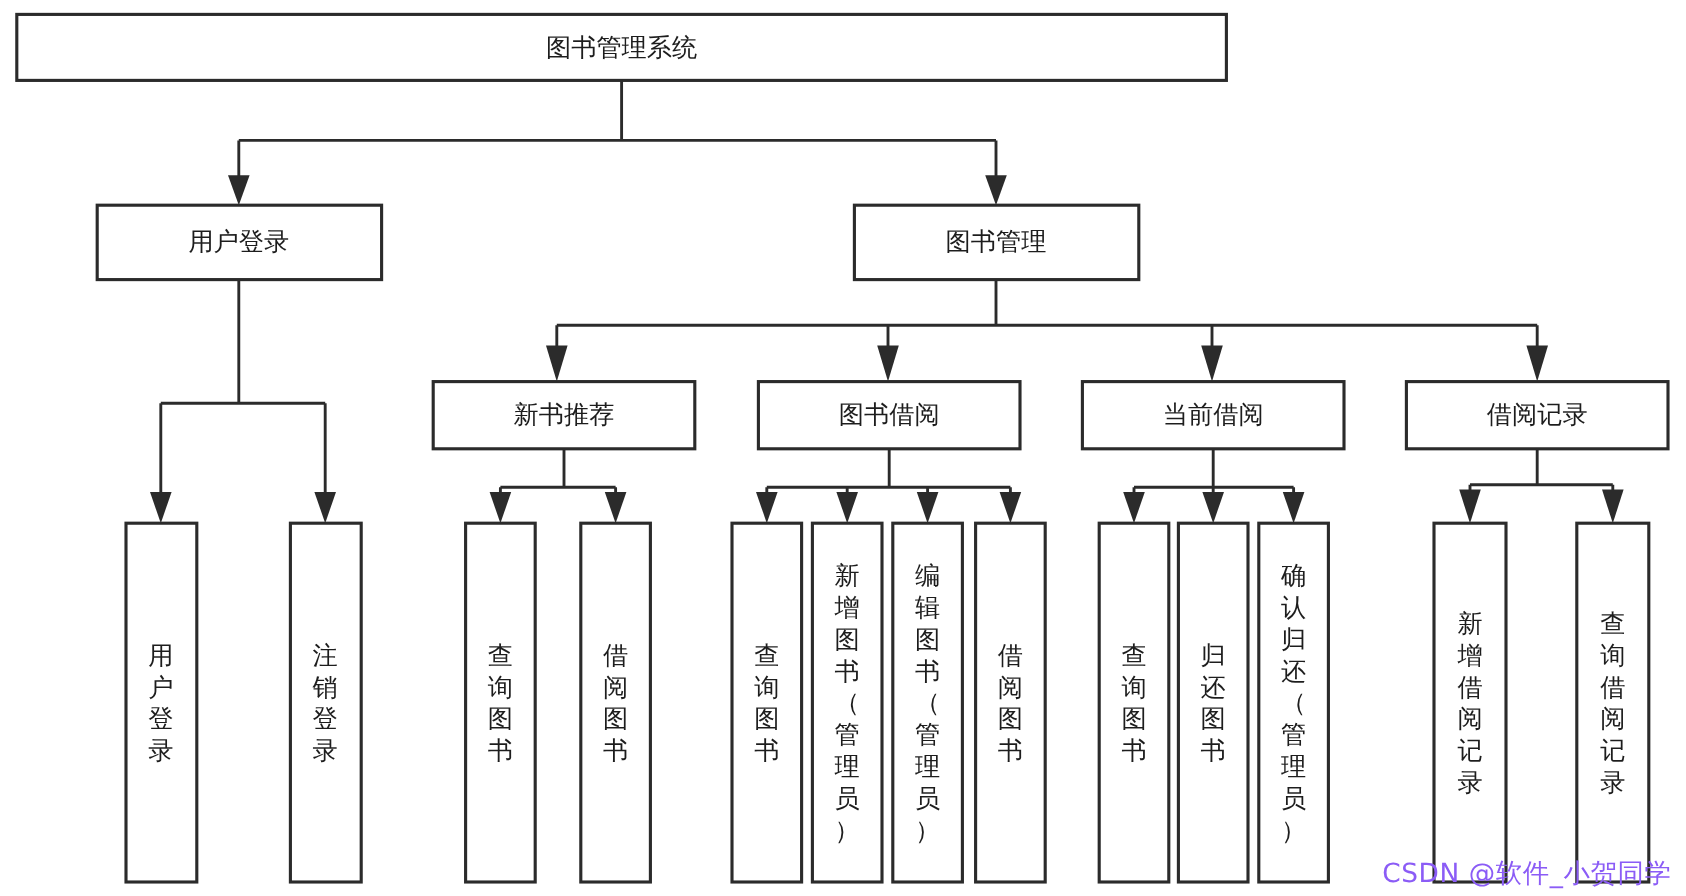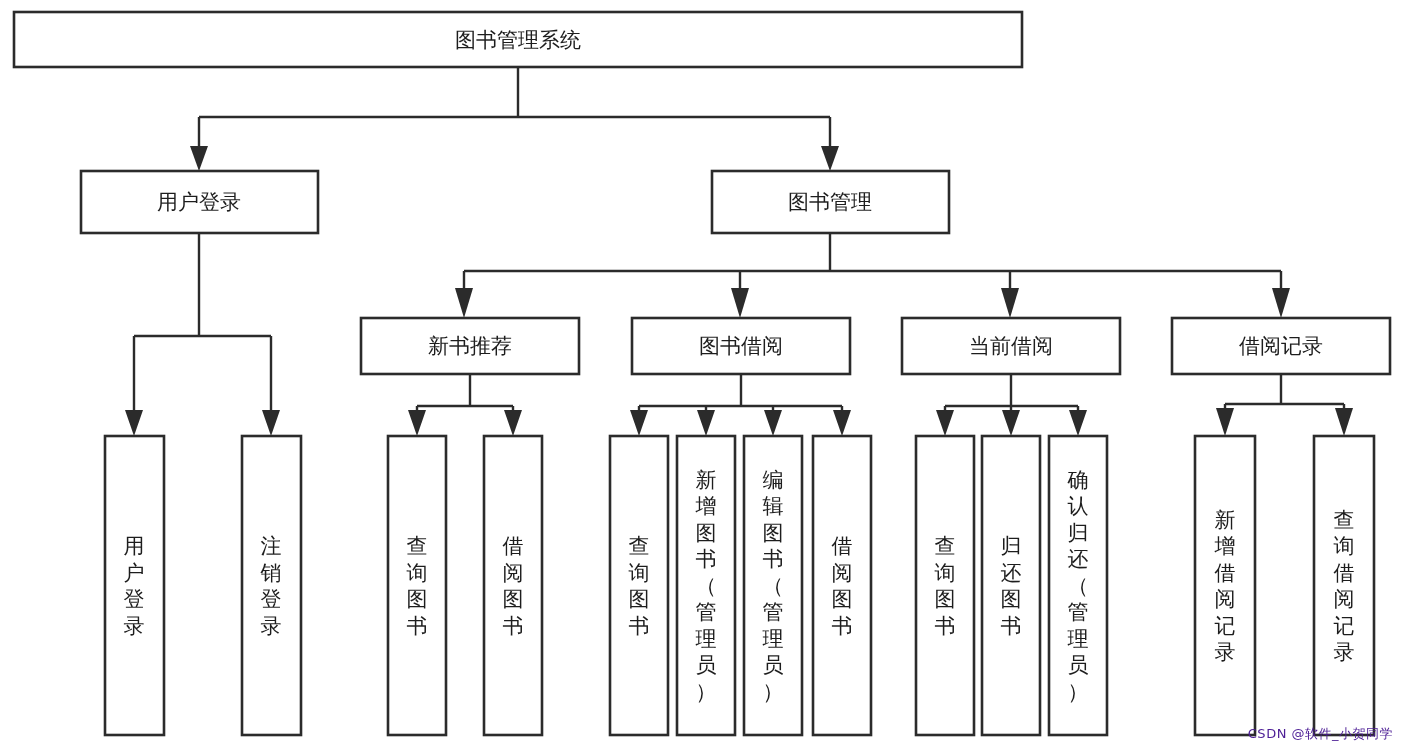--- a/index.html
+++ b/index.html
@@ -55,22 +55,22 @@
     font-family: "DejaVu Sans", "Liberation Sans", sans-serif;
     font-size: 21px;
     fill: #1d1d1d;
     text-anchor: middle;
   }
   .watermark-text {
     position: absolute;
     right: 12px;
     bottom: 4px;
     font-family: "DejaVu Sans", "Liberation Sans", sans-serif;
-    font-size: 13px;
-    color: #4c1d95;
+    font-size: 22px;
+    color: #8b5cf6;
     letter-spacing: 0.5px;
     white-space: nowrap;
     pointer-events: none;
   }
 </style>
 </head>
 <body>
 
 <div id="diagram-root">
 

